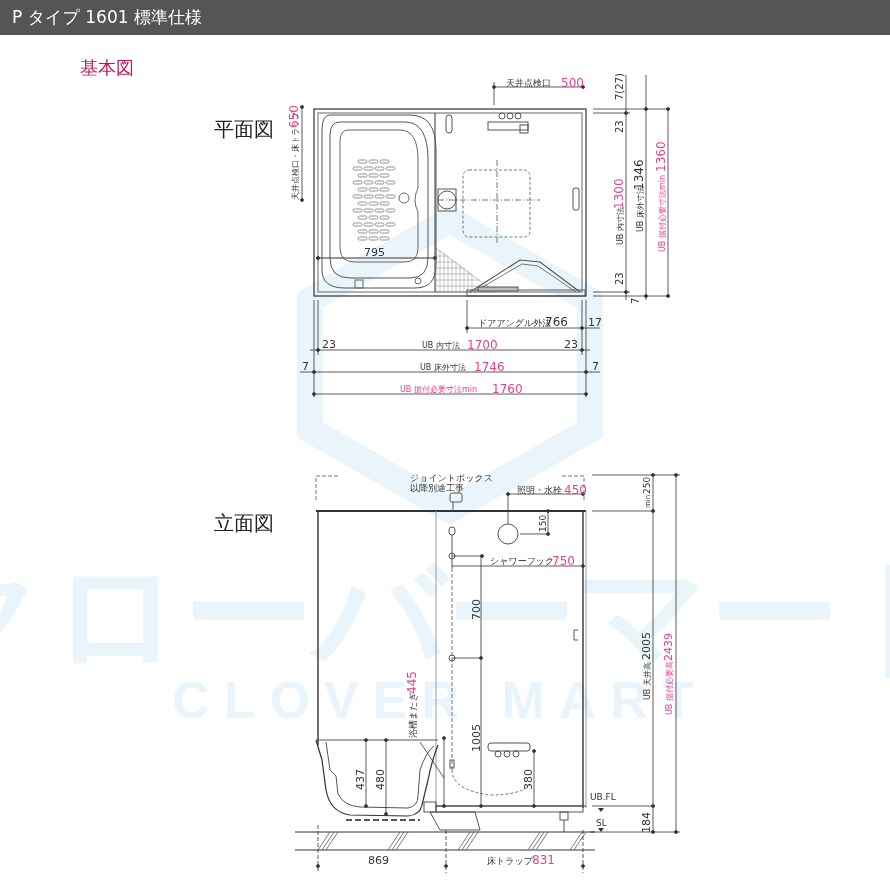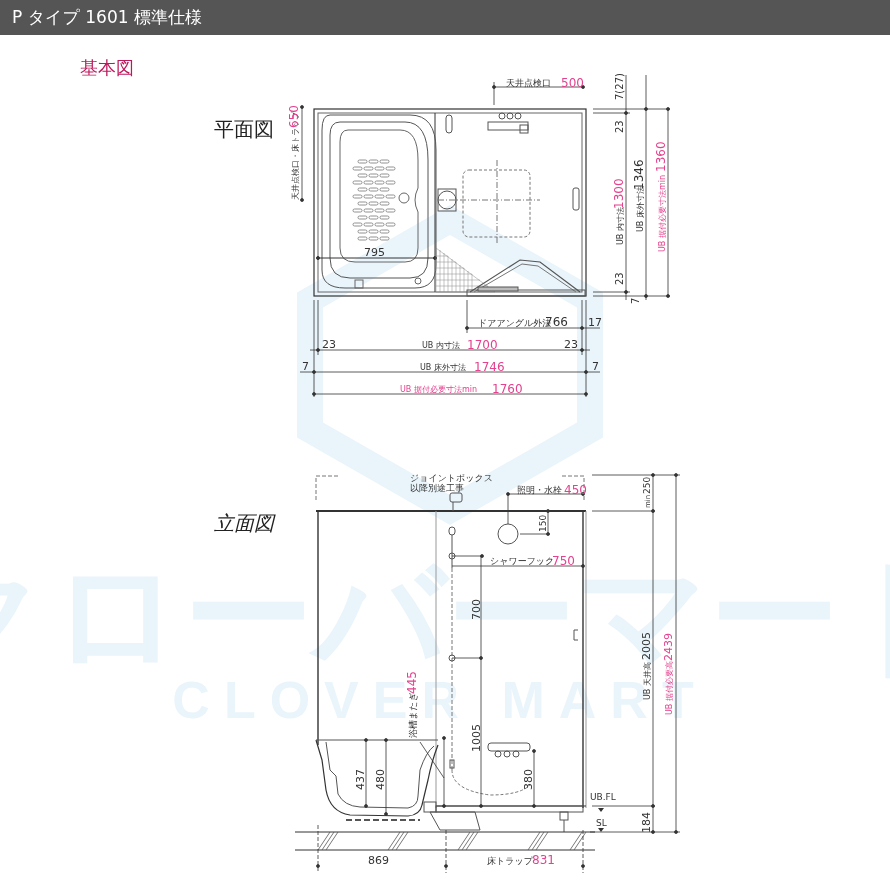--- a/index.html
+++ b/index.html
@@ -12,21 +12,21 @@
 </style>
 </head>
 <body>
 
 <div class="header">
   <span>P タイプ 1601 標準仕様</span>
 </div>
 <div class="section-title">基本図</div>
 
 <div class="view-label" style="left:214px;top:116px;">平面図</div>
-<div class="view-label" style="left:214px;top:510px;font-style:italic;">立面図</div>
+<div class="view-label" style="left:214px;top:510px;">立面図</div>
 
 <svg width="890" height="890" viewBox="0 0 890 890">
 
   <g fill="#e9f5fb">
     <polygon points="310,300 450,220 590,300 590,430 450,510 310,430" fill="none" stroke="#e9f5fb" stroke-width="26"></polygon>
     <text class="wm-text" x="445" y="660" font-size="130" text-anchor="middle">クローバーマート</text>
     <text class="wm-text" x="440" y="718" font-size="52" text-anchor="middle" letter-spacing="14">CLOVER MART</text>
   </g>
 
   <g stroke="#333" fill="none" stroke-width="1">

